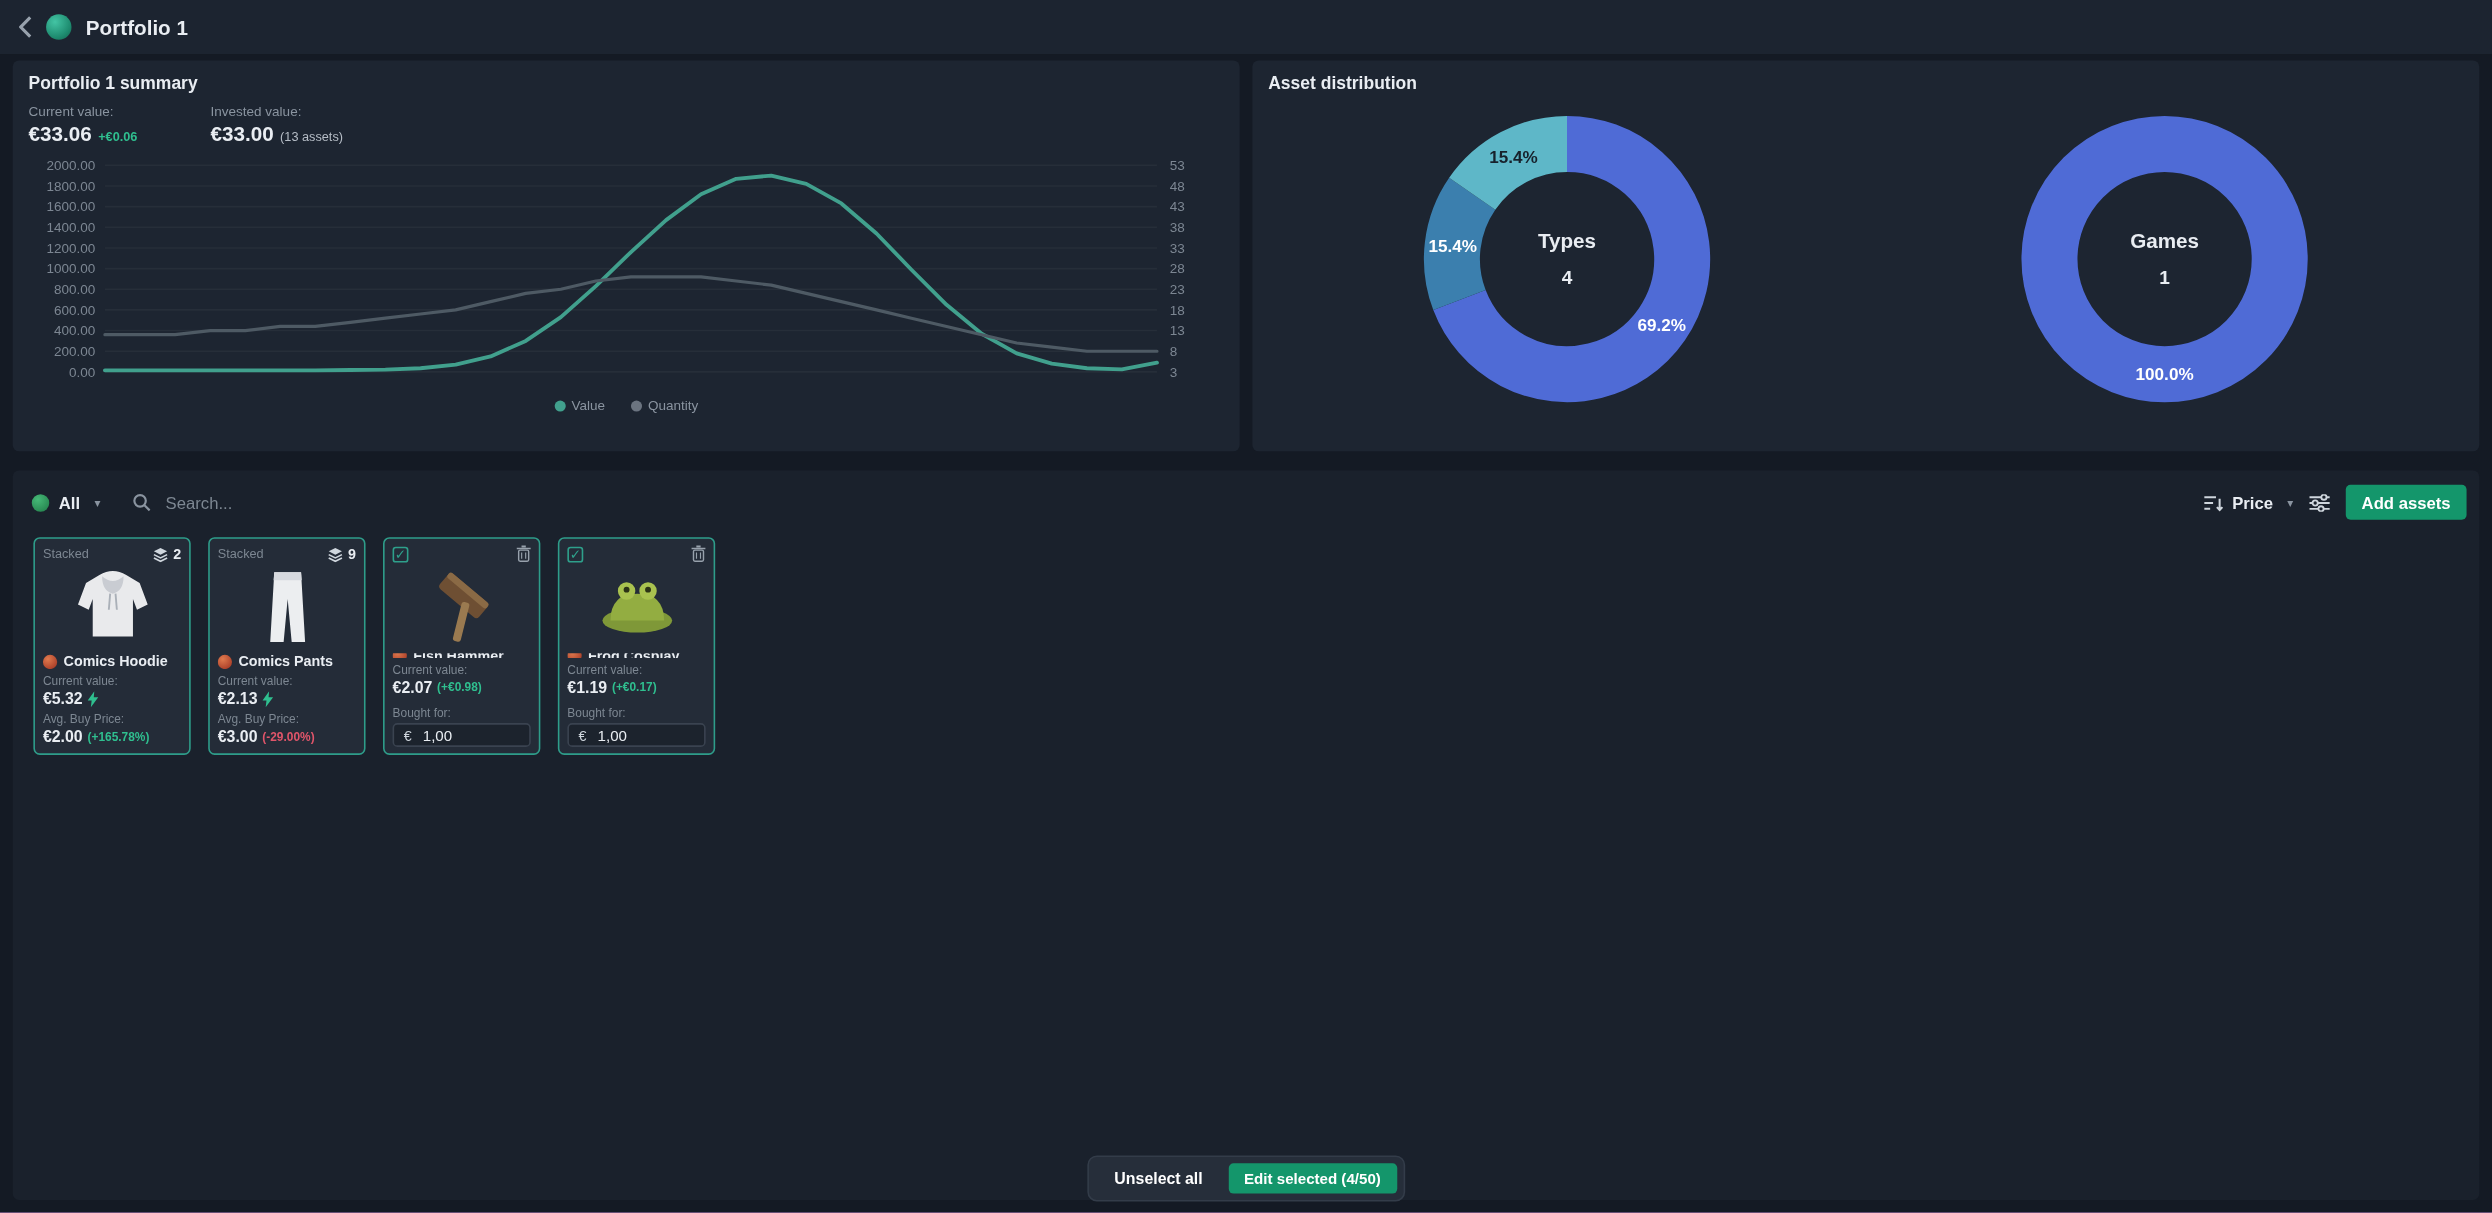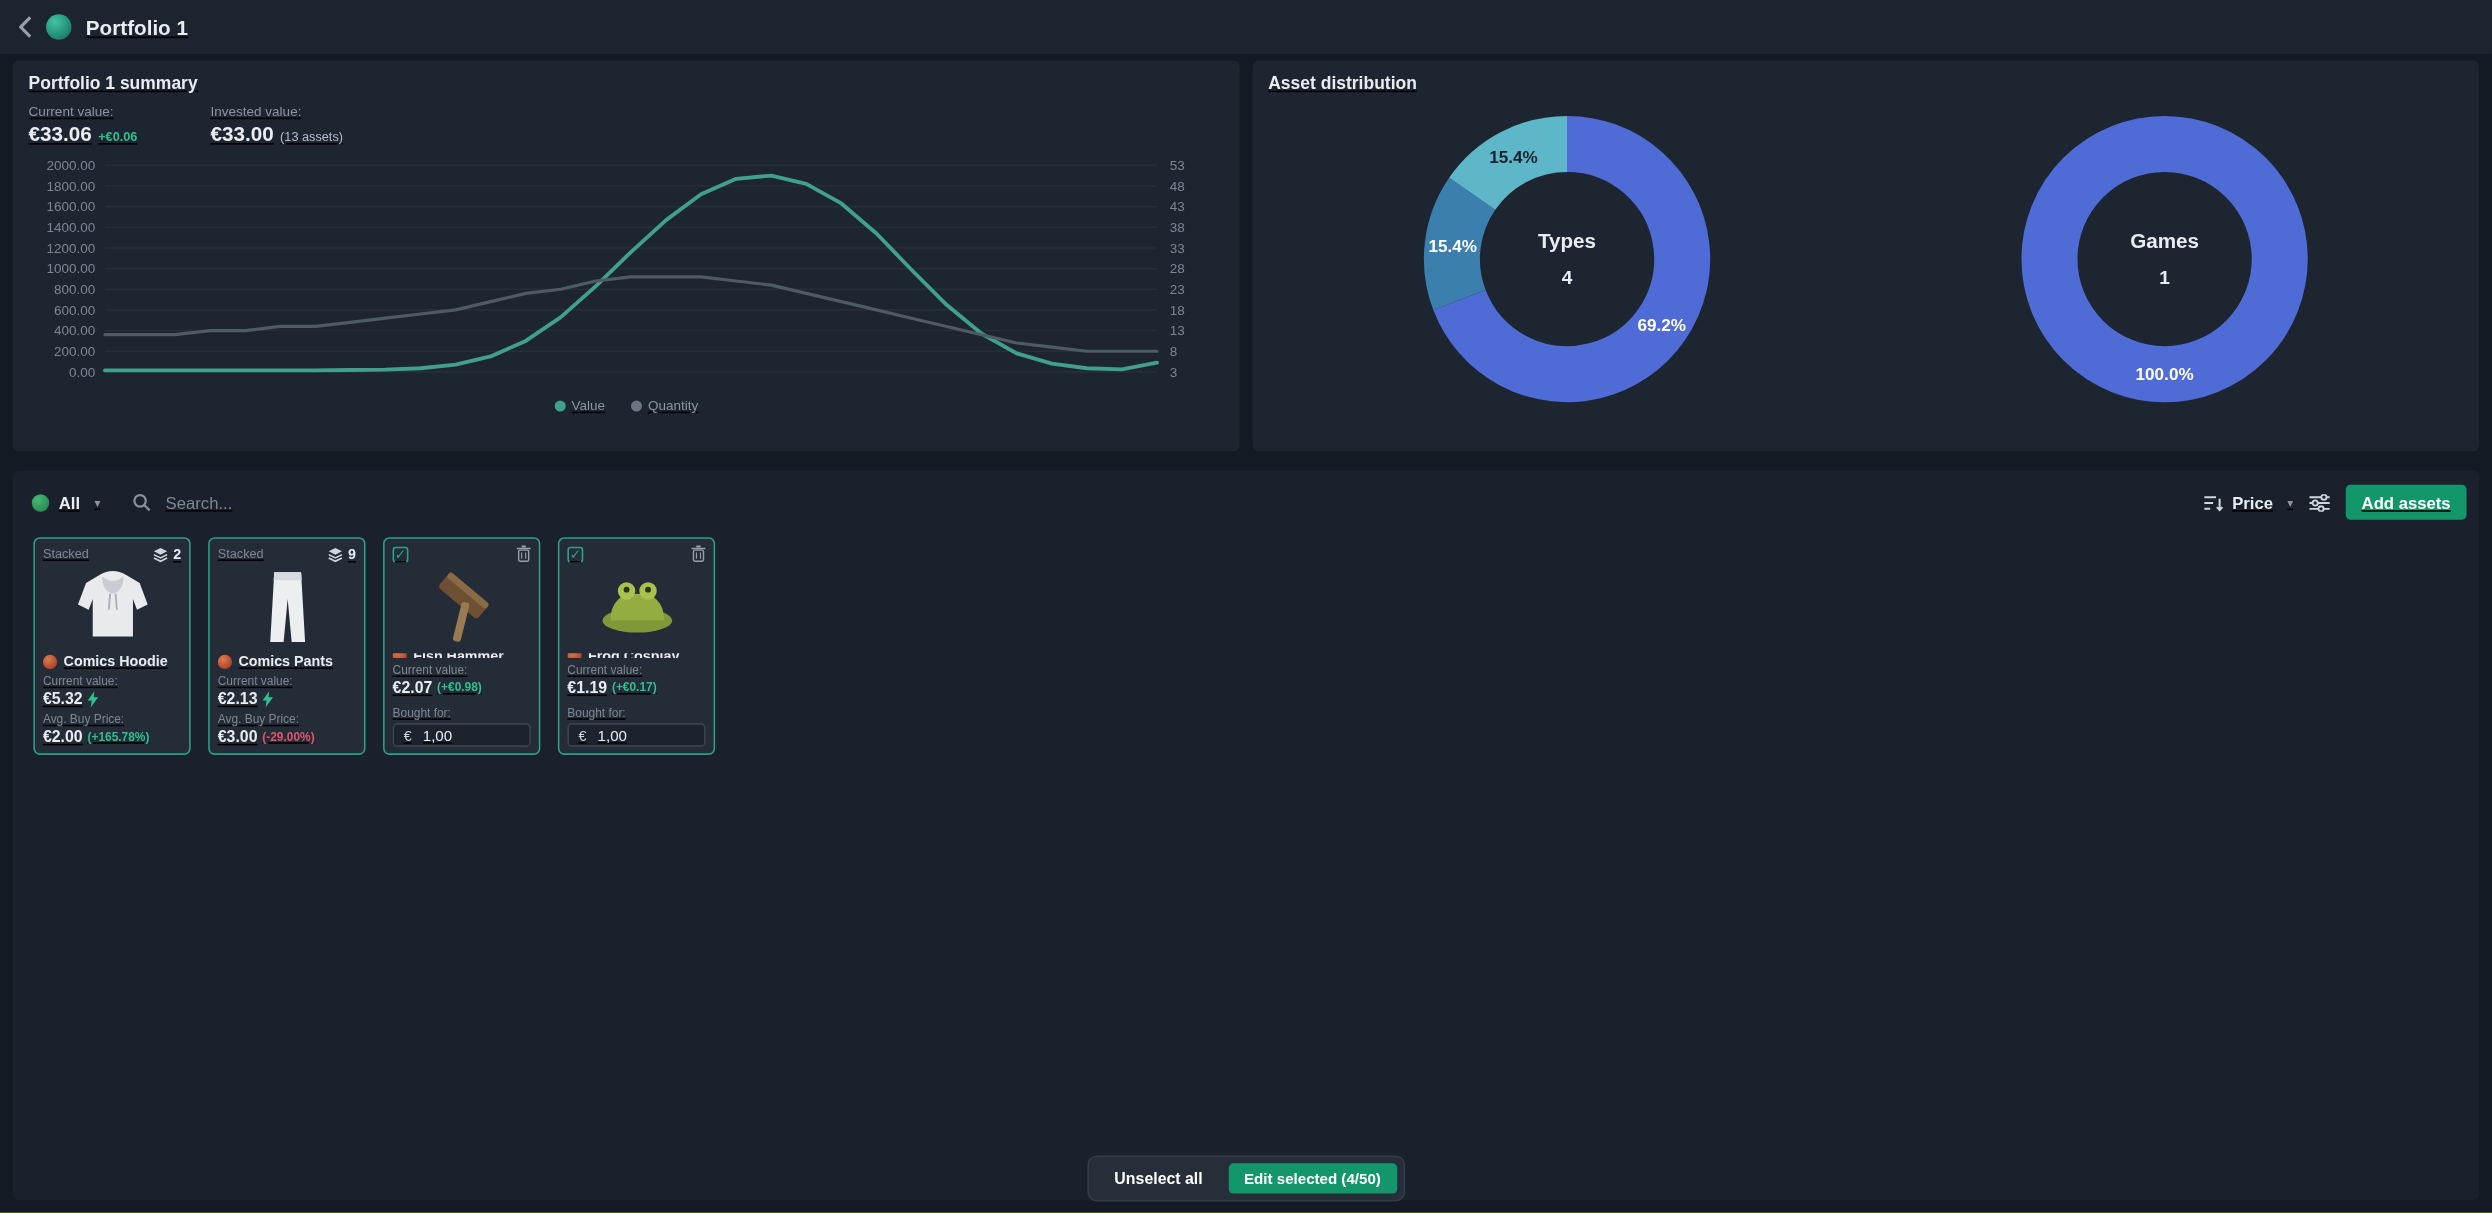--- a/index.html
+++ b/index.html
@@ -1,16 +1,16 @@
 <!DOCTYPE html>
 <html><head>
 <meta charset="utf-8">
 <style>
   html,body{margin:0;padding:0;background:#10161e;}
-  .viewport{width:2492px;height:1213px;overflow:hidden;background:#84cc16;position:relative;text-decoration:underline;}
+  .viewport{width:2492px;height:1213px;overflow:hidden;background:#f0abfc;position:relative;}
   .app{width:1568px;height:763px;transform:scale(1.58928);transform-origin:0 0;
        font-family:"Liberation Sans","DejaVu Sans",sans-serif;color:#e9edf2;background:#141a24;position:relative;}
 
   
   .topbar{height:34px;background:#1c2430;display:flex;align-items:center;gap:9px;padding:0 12px;}
   .back-btn{background:none;border:none;padding:0;display:flex;cursor:pointer;}
   .avatar{width:16px;height:16px;border-radius:50%;background:radial-gradient(circle at 35% 30%,#43c4a4,#1d8a6e 65%,#155f4c);}
   .title{font-size:13px;font-weight:bold;}
 
   

